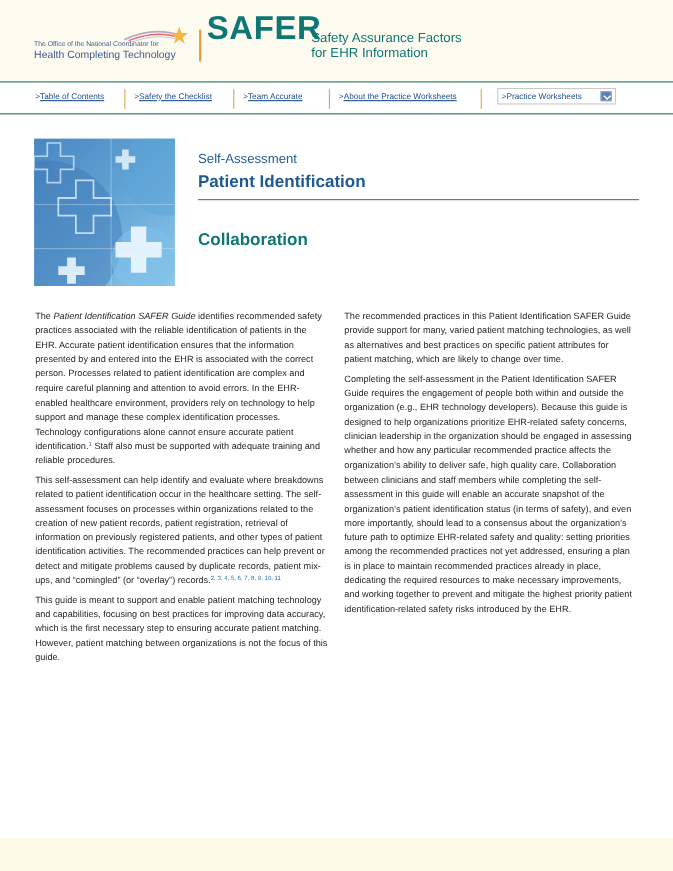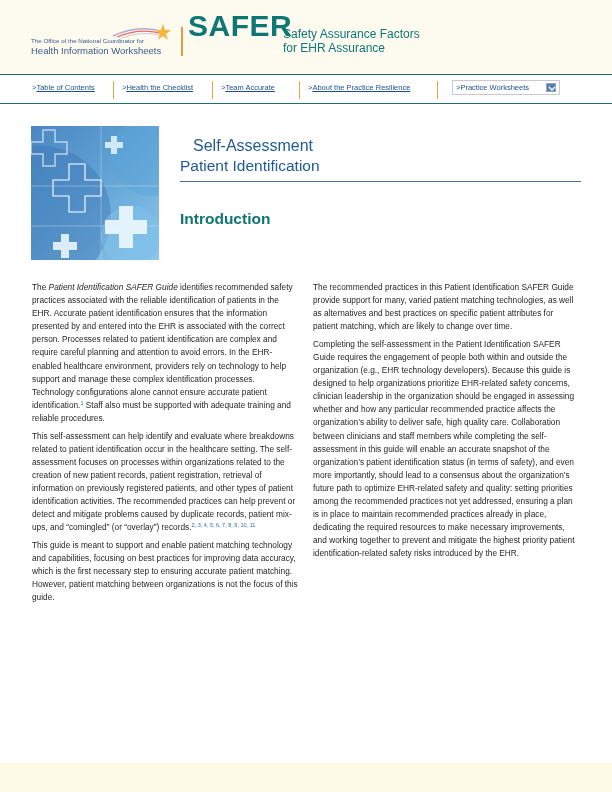--- a/index.html
+++ b/index.html
@@ -19,22 +19,22 @@
     .nav-item { position: absolute; top: 8px; font-size: 7.5px; color: #1f4f8f; white-space: nowrap; }
     .nav-item .arrow { color: #1f4f8f; }
     .nav-item .lnk { text-decoration: underline; }
     .nav-sep { position: absolute; top: 6px; width: 1px; height: 18px; background: #e5a444; }
     .nav-select { position: absolute; left: 452px; top: 5px; width: 108px; height: 15px; border: 1px solid #c9c9c9; background: #ffffff; font-size: 7.5px; color: #1f4f8f; padding: 2px 3px; }
     .nav-select .caret { position: absolute; right: 3px; top: 2px; width: 10px; height: 9px; background: #5b7fb0; border: 1px solid #8aa4c8; }
     .nav-select .caret svg { position: absolute; left: 1px; top: 1px; }
 
     .hero-img { position: absolute; left: 31px; top: 126px; width: 128px; height: 134px; overflow: hidden; background: linear-gradient(135deg, #4a87c2 0%, #5fa1d3 45%, #8cc8ec 100%); }
 
-    .kicker { position: absolute; left: 193px; top: 137px; font-size: 16px; color: #1f5a95; }
-    .page-title { position: absolute; left: 180px; top: 157px; font-size: 15.5px; font-weight: normal; color: #1f5a95; }
+    .kicker { position: absolute; left: 180px; top: 137px; font-size: 12px; color: #1f5a95; }
+    .page-title { position: absolute; left: 180px; top: 157px; font-size: 15.5px; font-weight: bold; color: #1f5a95; }
     .title-rule { position: absolute; left: 180px; top: 181px; width: 401px; height: 1px; background: #4a6e95; }
     .section-heading { position: absolute; left: 180px; top: 210px; font-size: 15.5px; font-weight: bold; color: #0f7773; }
 
     .col { position: absolute; top: 281px; width: 266px; font-size: 8.3px; line-height: 13.1px; color: #231f20; }
     .col-left { left: 32px; }
     .col-right { left: 313px; width: 262px; }
     .col p { margin-bottom: 4.5px; }
     .col sup { font-size: 5.5px; color: #2c6fb0; vertical-align: 3px; line-height: 0; }
 
     .footer-band { position: absolute; left: 0; top: 762px; width: 612px; height: 30px; background: #fdfbe8; }
@@ -46,44 +46,44 @@
 <div class="header-band"></div>
 
 <div class="onc-logo">
   <svg class="onc-swoosh" viewBox="0 0 60 24" width="60" height="24">
     <path d="M2 14 Q 28 2 52 10" stroke="#b7a7c9" stroke-width="1.6" fill="none"></path>
     <path d="M6 15 Q 30 5 52 12" stroke="#e26a6a" stroke-width="1.2" fill="none"></path>
     <path d="M10 16 Q 32 8 52 14" stroke="#c9c9d9" stroke-width="1" fill="none"></path>
     <polygon points="52,2 54,8 60,8 55,12 57,18 52,14 47,18 49,12 44,8 50,8" fill="#f4b63d"></polygon>
   </svg>
   <div class="onc-line1">The Office of the National Coordinator for</div>
-  <div class="onc-line2">Health Information Worksheets</div>
+  <div class="onc-line2">Health Completing Technology</div>
 </div>
 <div class="logo-divider"></div>
 <div class="safer-word">SAFER</div>
 <div class="safer-tag">
   <div>Safety Assurance Factors</div>
-  <div>for EHR Assurance</div>
+  <div>for EHR Information</div>
 </div>
 
 <div class="nav-bar">
   <div class="nav-item" style="left:32px;">
     <span class="arrow">&gt;</span><span class="lnk">Table of Contents</span>
   </div>
   <div class="nav-sep" style="left:113px;"></div>
   <div class="nav-item" style="left:122px;">
-    <span class="arrow">&gt;</span><span class="lnk">Health the Checklist</span>
+    <span class="arrow">&gt;</span><span class="lnk">Safety the Checklist</span>
   </div>
   <div class="nav-sep" style="left:212px;"></div>
   <div class="nav-item" style="left:221px;">
     <span class="arrow">&gt;</span><span class="lnk">Team Accurate</span>
   </div>
   <div class="nav-sep" style="left:299px;"></div>
   <div class="nav-item" style="left:308px;">
-    <span class="arrow">&gt;</span><span class="lnk">About the Practice Resilience</span>
+    <span class="arrow">&gt;</span><span class="lnk">About the Practice Worksheets</span>
   </div>
   <div class="nav-sep" style="left:437px;"></div>
   <div class="nav-select">
     <span>&gt;Practice Worksheets</span>
     <span class="caret">
       <svg width="8" height="7" viewBox="0 0 8 7">
           <path d="M1 2 L4 5 L7 2" stroke="#ffffff" stroke-width="1.4" fill="none"></path>
         </svg>
     </span>
   </div>
@@ -101,21 +101,21 @@
     <path d="M30 108 h8 v8 h8 v8 h-8 v8 h-8 v-8 h-8 v-8 h8 z" fill="#eaf6fd" opacity="0.9"></path>
     <line x1="0" y1="60" x2="128" y2="60" stroke="#d7ecfa" stroke-width="0.6" opacity="0.6"></line>
     <line x1="0" y1="100" x2="128" y2="100" stroke="#d7ecfa" stroke-width="0.6" opacity="0.6"></line>
     <line x1="70" y1="0" x2="70" y2="134" stroke="#d7ecfa" stroke-width="0.6" opacity="0.6"></line>
   </svg>
 </div>
 
 <div class="kicker">Self-Assessment</div>
 <div class="page-title">Patient Identification</div>
 <div class="title-rule"></div>
-<div class="section-heading">Introduction</div>
+<div class="section-heading">Collaboration</div>
 
 <div class="col col-left">
   <p><span>The </span><em>Patient Identification SAFER Guide</em><span> identifies recommended safety practices associated with the reliable identification of patients in the EHR. Accurate patient identification ensures that the information presented by and entered into the EHR is associated with the correct person. Processes related to patient identification are complex and require careful planning and attention to avoid errors. In the EHR-enabled healthcare environment, providers rely on technology to help support and manage these complex identification processes. Technology configurations alone cannot ensure accurate patient identification.</span><sup>1</sup><span> Staff also must be supported with adequate training and reliable procedures.</span></p>
   <p><span>This self-assessment can help identify and evaluate where breakdowns related to patient identification occur in the healthcare setting. The self-assessment focuses on processes within organizations related to the creation of new patient records, patient registration, retrieval of information on previously registered patients, and other types of patient identification activities. The recommended practices can help prevent or detect and mitigate problems caused by duplicate records, patient mix-ups, and “comingled” (or “overlay”) records.</span><sup>2, 3, 4, 5, 6, 7, 8, 9, 10, 11</sup></p>
   <p>This guide is meant to support and enable patient matching technology and capabilities, focusing on best practices for improving data accuracy, which is the first necessary step to ensuring accurate patient matching. However, patient matching between organizations is not the focus of this guide.</p>
 </div>
 
 <div class="col col-right">
   <p>The recommended practices in this Patient Identification SAFER Guide provide support for many, varied patient matching technologies, as well as alternatives and best practices on specific patient attributes for patient matching, which are likely to change over time.</p>
   <p>Completing the self-assessment in the Patient Identification SAFER Guide requires the engagement of people both within and outside the organization (e.g., EHR technology developers). Because this guide is designed to help organizations prioritize EHR-related safety concerns, clinician leadership in the organization should be engaged in assessing whether and how any particular recommended practice affects the organization’s ability to deliver safe, high quality care. Collaboration between clinicians and staff members while completing the self-assessment in this guide will enable an accurate snapshot of the organization’s patient identification status (in terms of safety), and even more importantly, should lead to a consensus about the organization’s future path to optimize EHR-related safety and quality: setting priorities among the recommended practices not yet addressed, ensuring a plan is in place to maintain recommended practices already in place, dedicating the required resources to make necessary improvements, and working together to prevent and mitigate the highest priority patient identification-related safety risks introduced by the EHR.</p>

